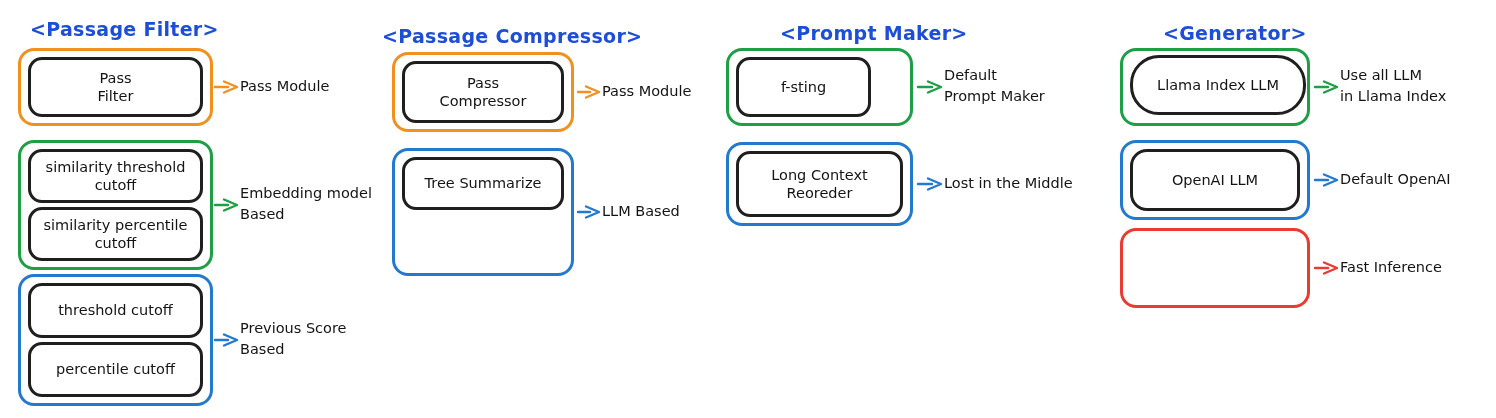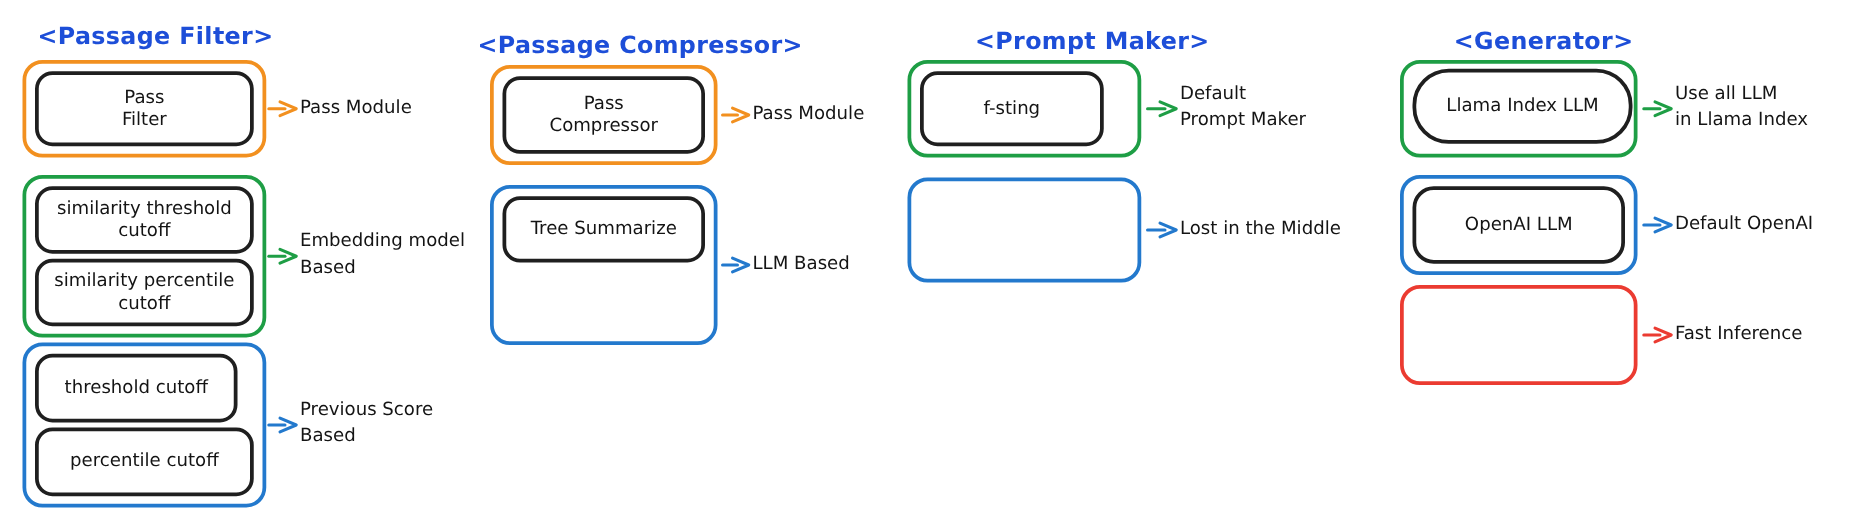--- a/index.html
+++ b/index.html
@@ -97,21 +97,21 @@
     </div>
     <div class="arrow" style="left: 215px; top: 198px; width: 22px;">
       <svg width="22" height="14" viewBox="0 0 22 14">
         <path d="M0 7 L13 7" stroke="#1E9E45" stroke-width="2.4" fill="none" stroke-linecap="round"></path>
         <path d="M9 1.5 L22 7 L9 12.5" stroke="#1E9E45" stroke-width="2.4" fill="none" stroke-linecap="round" stroke-linejoin="round"></path>
       </svg>
     </div>
     <div class="out-label" style="left: 240px; top: 183px;">Embedding model
 Based</div>
     <div class="group" style="left: 18px; top: 274px; width: 195px; height: 132px; border-color: rgb(35, 121, 205);"></div>
-    <div class="node" style="left: 28px; top: 283px; width: 162px; height: 55px;">
+    <div class="node" style="left: 28px; top: 283px; width: 175px; height: 55px;">
       <span style="white-space: pre-line;">threshold cutoff</span>
     </div>
     <div class="node" style="left: 28px; top: 342px; width: 175px; height: 55px;">
       <span style="white-space: pre-line;">percentile cutoff</span>
     </div>
     <div class="arrow" style="left: 215px; top: 333px; width: 22px;">
       <svg width="22" height="14" viewBox="0 0 22 14">
         <path d="M0 7 L13 7" stroke="#2379CD" stroke-width="2.4" fill="none" stroke-linecap="round"></path>
         <path d="M9 1.5 L22 7 L9 12.5" stroke="#2379CD" stroke-width="2.4" fill="none" stroke-linecap="round" stroke-linejoin="round"></path>
       </svg>
@@ -137,32 +137,36 @@
     </div>
     <div class="arrow" style="left: 578px; top: 205px; width: 21px;">
       <svg width="21" height="14" viewBox="0 0 21 14">
         <path d="M0 7 L12 7" stroke="#2379CD" stroke-width="2.4" fill="none" stroke-linecap="round"></path>
         <path d="M8 1.5 L21 7 L8 12.5" stroke="#2379CD" stroke-width="2.4" fill="none" stroke-linecap="round" stroke-linejoin="round"></path>
       </svg>
     </div>
     <div class="out-label" style="left: 602px; top: 200.5px;">LLM Based</div>
     <div class="col-title" style="left: 780px; top: 22px;">&lt;Prompt Maker&gt;</div>
     <div class="group" style="left: 726px; top: 48px; width: 187px; height: 78px; border-color: rgb(30, 158, 69);"></div>
-    <div class="node" style="left: 736px; top: 57px; width: 147px; height: 60px;">
+    <div class="node" style="left: 736px; top: 57px; width: 135px; height: 60px;">
       <span style="white-space: pre-line;">f-sting</span>
     </div>
     <div class="arrow" style="left: 918px; top: 80px; width: 23px;">
       <svg width="23" height="14" viewBox="0 0 23 14">
         <path d="M0 7 L14 7" stroke="#1E9E45" stroke-width="2.4" fill="none" stroke-linecap="round"></path>
         <path d="M10 1.5 L23 7 L10 12.5" stroke="#1E9E45" stroke-width="2.4" fill="none" stroke-linecap="round" stroke-linejoin="round"></path>
       </svg>
     </div>
     <div class="out-label" style="left: 944px; top: 65px;">Default
 Prompt Maker</div>
     <div class="group" style="left: 726px; top: 142px; width: 187px; height: 84px; border-color: rgb(35, 121, 205);"></div>
+    <div class="node" style="left: 736px; top: 151px; width: 167px; height: 66px;">
+      <span style="white-space: pre-line;">Long Context
+Reoreder</span>
+    </div>
     <div class="arrow" style="left: 918px; top: 177px; width: 23px;">
       <svg width="23" height="14" viewBox="0 0 23 14">
         <path d="M0 7 L14 7" stroke="#2379CD" stroke-width="2.4" fill="none" stroke-linecap="round"></path>
         <path d="M10 1.5 L23 7 L10 12.5" stroke="#2379CD" stroke-width="2.4" fill="none" stroke-linecap="round" stroke-linejoin="round"></path>
       </svg>
     </div>
     <div class="out-label" style="left: 944px; top: 172.5px;">Lost in the Middle</div>
     <div class="col-title" style="left: 1163px; top: 22px;">&lt;Generator&gt;</div>
     <div class="group" style="left: 1120px; top: 48px; width: 190px; height: 78px; border-color: rgb(30, 158, 69);"></div>
     <div class="node" style="left: 1130px; top: 55px; width: 176px; height: 60px; border-radius: 29px;">

